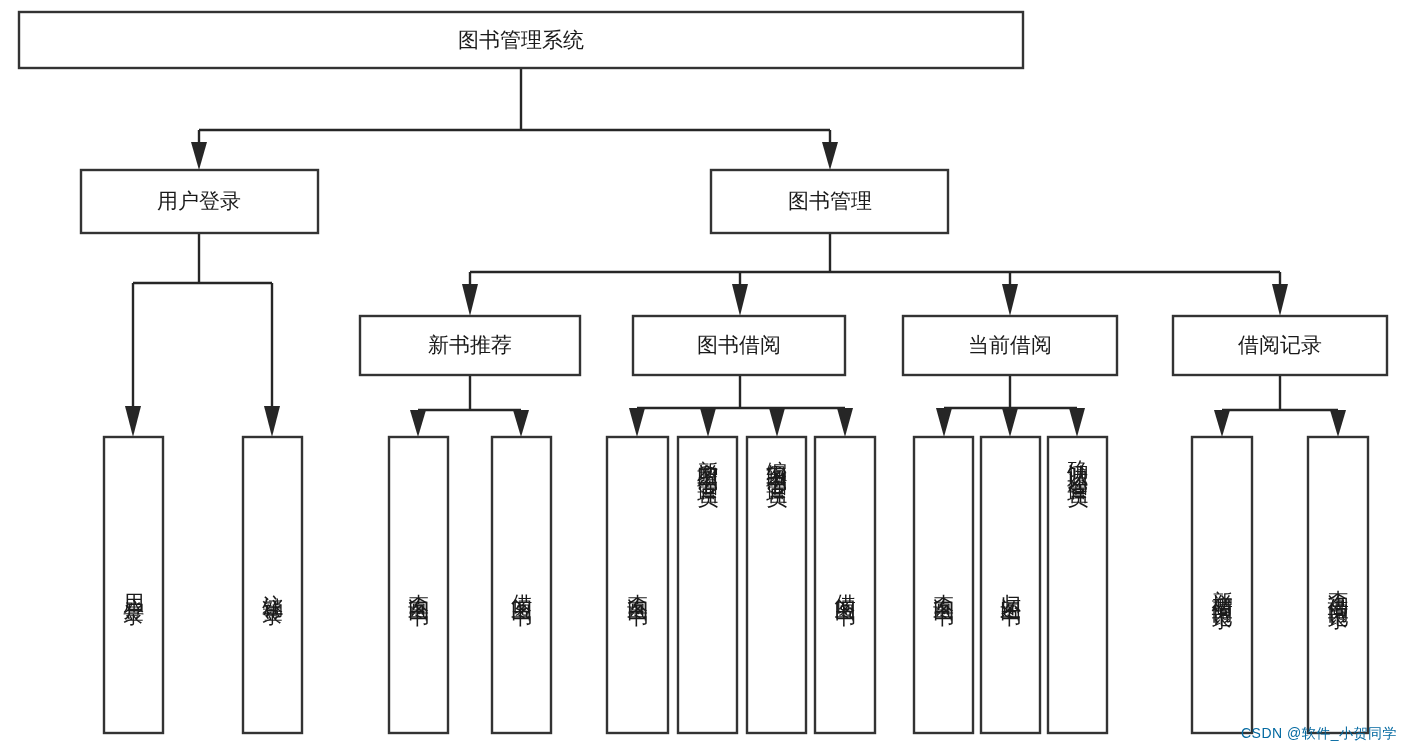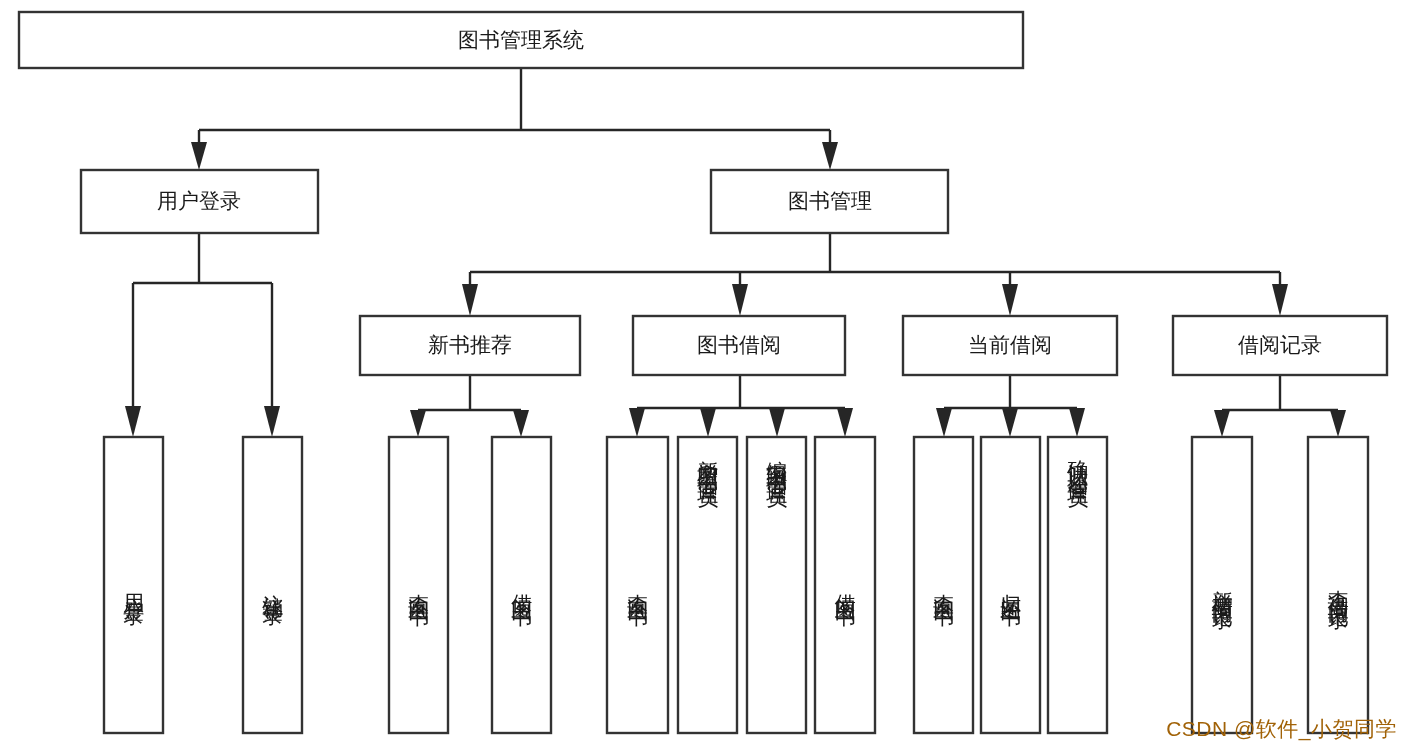--- a/index.html
+++ b/index.html
@@ -68,22 +68,22 @@
     line-height: 1.08;
     letter-spacing: 4px;
     color: #1a1a1a;
     white-space: nowrap;
   }
   .watermark {
     position: absolute;
     right: 8px;
     bottom: 4px;
     font-family: "Liberation Sans", "DejaVu Sans", sans-serif;
-    font-size: 21px;
-    color: #a16207;
+    font-size: 14px;
+    color: #0369a1;
     letter-spacing: 0.5px;
     white-space: nowrap;
   }
 </style>
 </head>
 <body>
 
 <div id="diagram-root">
 
   <svg class="diagram-canvas" viewBox="0 0 1405 747" xmlns="http://www.w3.org/2000/svg">

